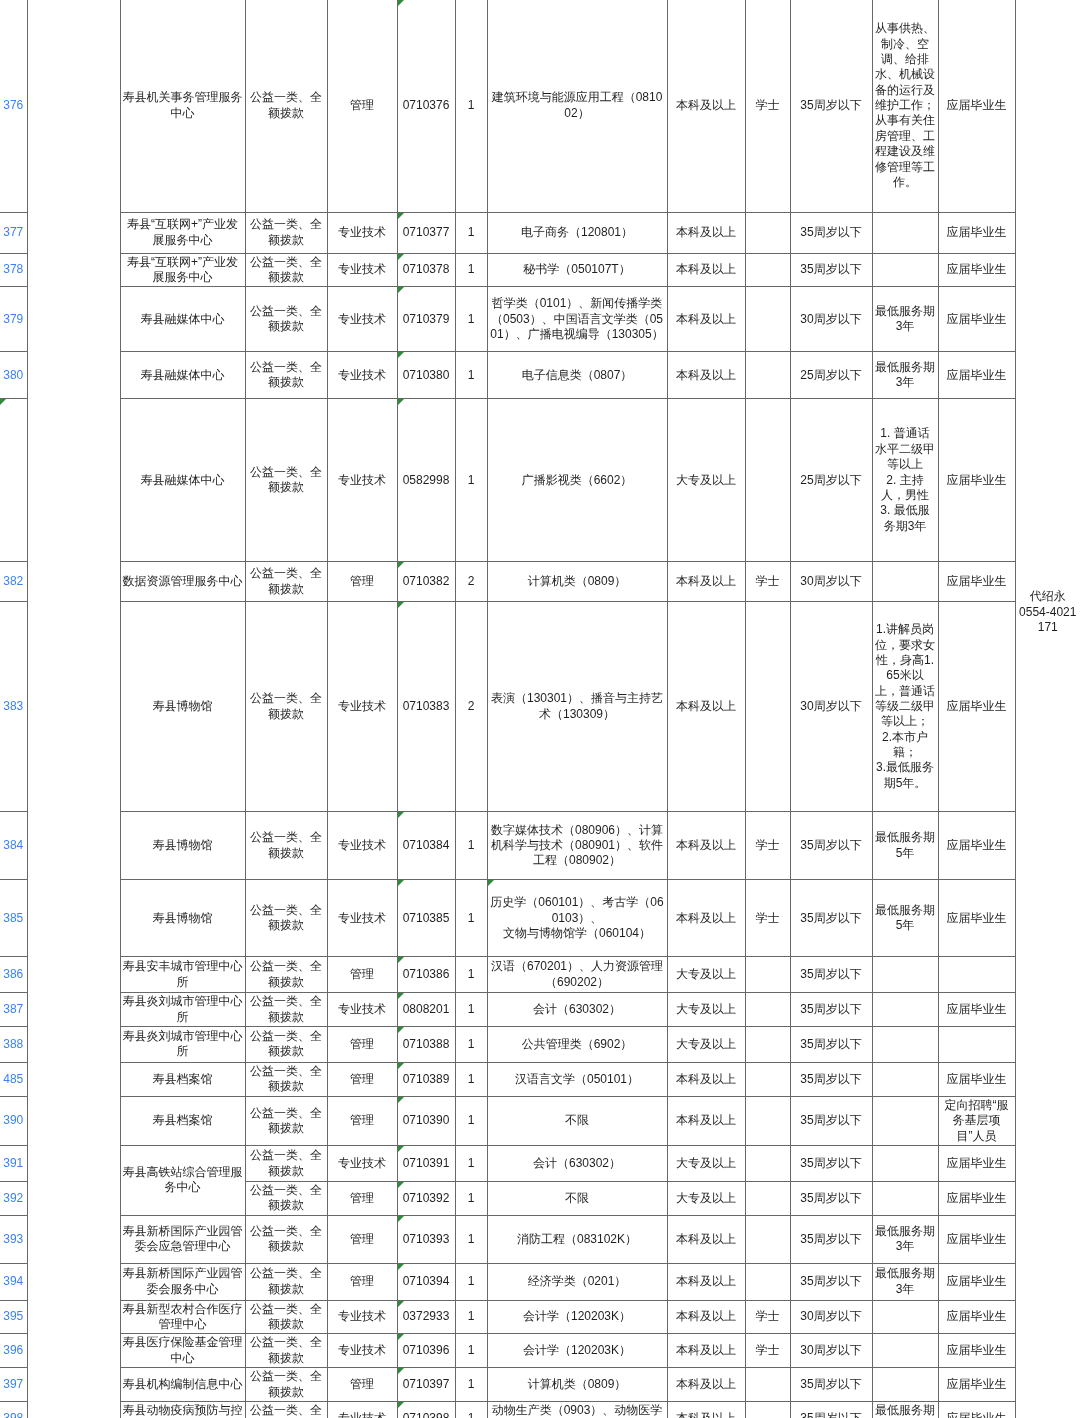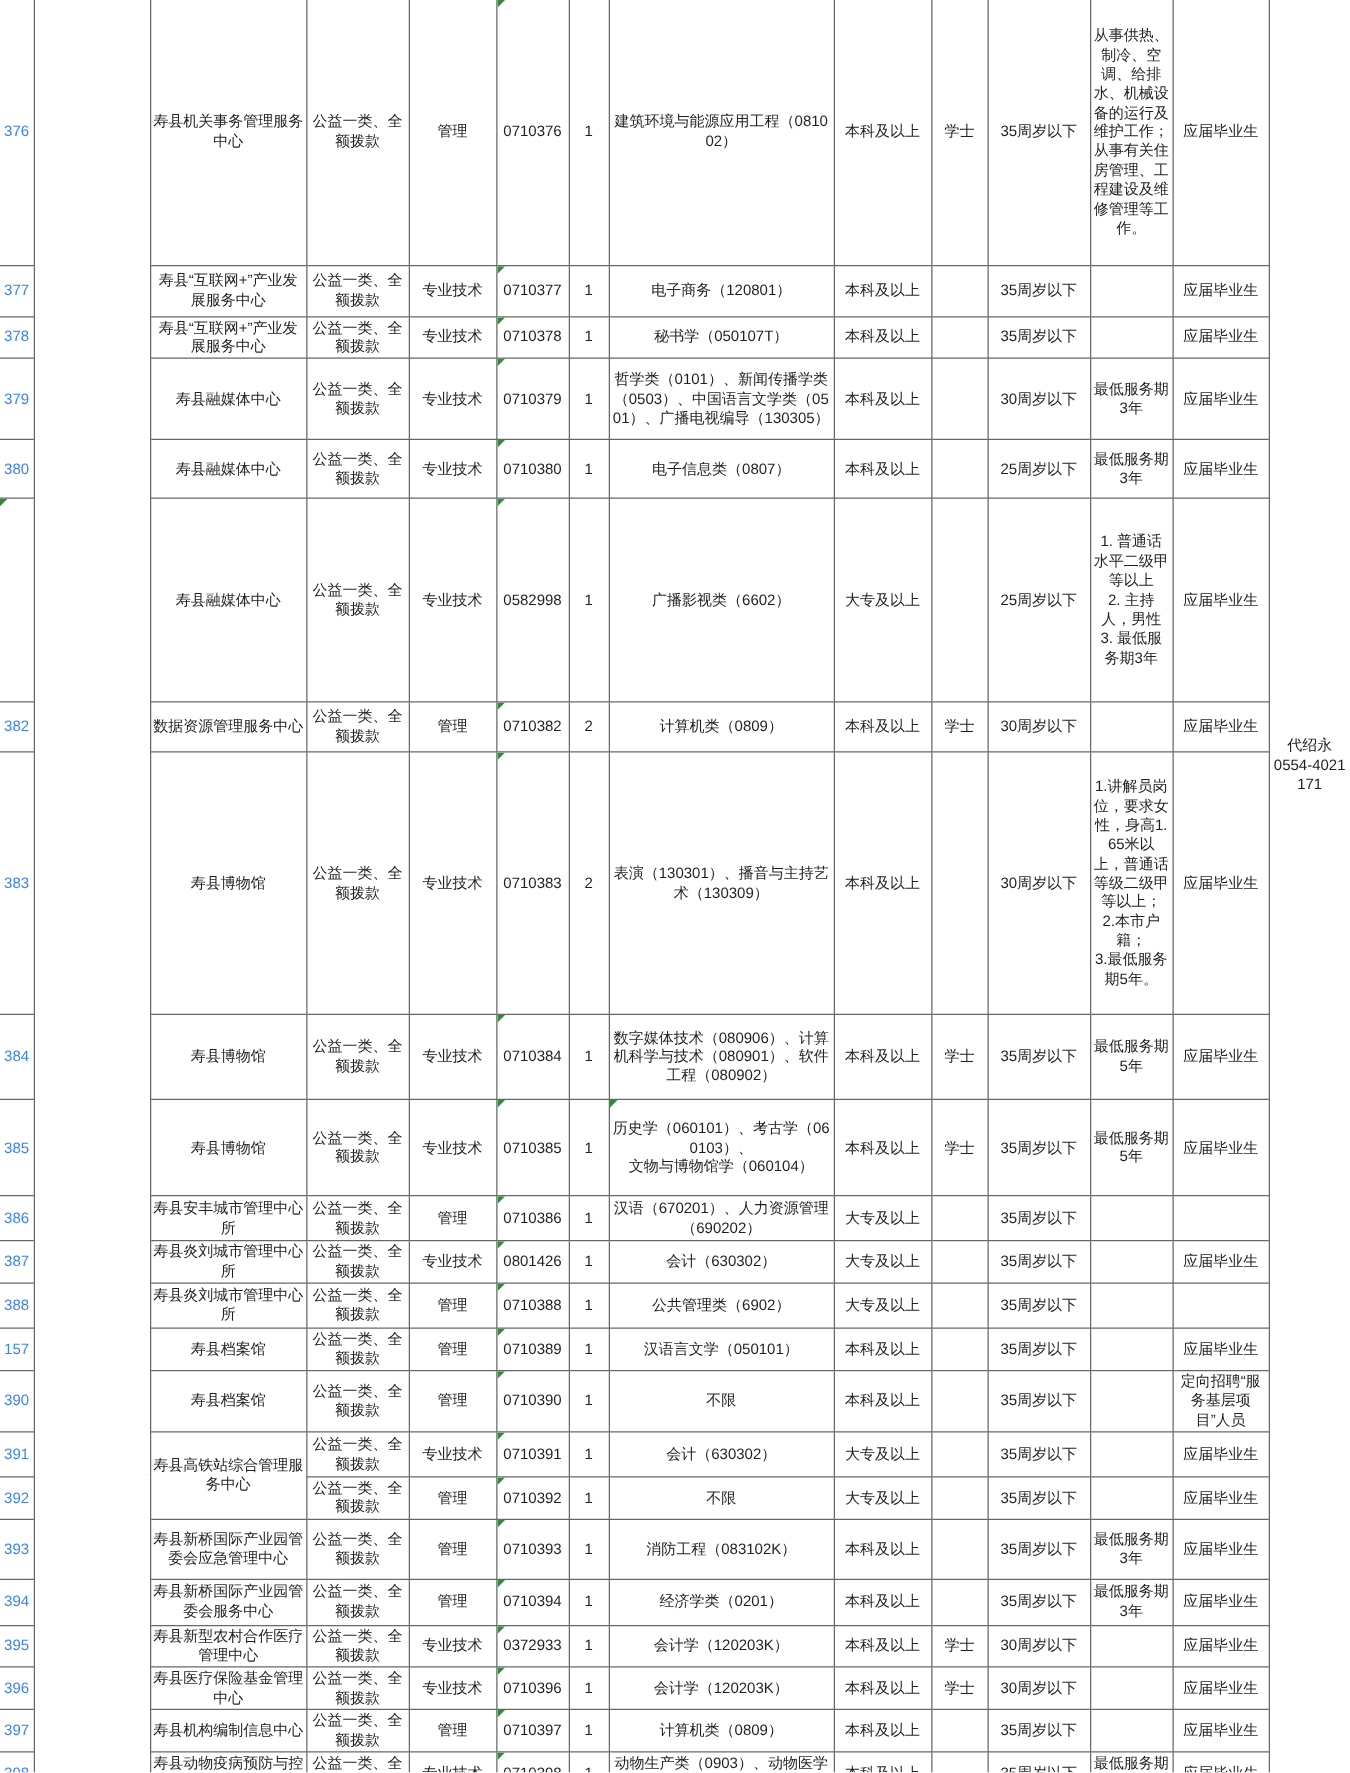--- a/index.html
+++ b/index.html
@@ -215,21 +215,21 @@
           <td class="degree-cell"></td>
           <td class="age-cell">35周岁以下</td>
           <td class="other-cell"></td>
           <td class="note-cell"></td>
         </tr>
         <tr style="height: 31px;">
           <td class="no-cell">387</td>
           <td class="unit-cell">寿县炎刘城市管理中心所</td>
           <td class="funding-cell">公益一类、全额拨款</td>
           <td class="type-cell">专业技术</td>
-          <td class="code-cell gt">0801426</td>
+          <td class="code-cell gt">0808201</td>
           <td class="count-cell">1</td>
           <td class="major-cell">会计（630302）</td>
           <td class="edu-cell">大专及以上</td>
           <td class="degree-cell"></td>
           <td class="age-cell">35周岁以下</td>
           <td class="other-cell"></td>
           <td class="note-cell">应届毕业生</td>
         </tr>
         <tr style="height: 36px;">
           <td class="no-cell">388</td>
@@ -239,21 +239,21 @@
           <td class="code-cell gt">0710388</td>
           <td class="count-cell">1</td>
           <td class="major-cell">公共管理类（6902）</td>
           <td class="edu-cell">大专及以上</td>
           <td class="degree-cell"></td>
           <td class="age-cell">35周岁以下</td>
           <td class="other-cell"></td>
           <td class="note-cell"></td>
         </tr>
         <tr style="height: 34px;">
-          <td class="no-cell">157</td>
+          <td class="no-cell">485</td>
           <td class="unit-cell">寿县档案馆</td>
           <td class="funding-cell">公益一类、全额拨款</td>
           <td class="type-cell">管理</td>
           <td class="code-cell gt">0710389</td>
           <td class="count-cell">1</td>
           <td class="major-cell">汉语言文学（050101）</td>
           <td class="edu-cell">本科及以上</td>
           <td class="degree-cell"></td>
           <td class="age-cell">35周岁以下</td>
           <td class="other-cell"></td>

